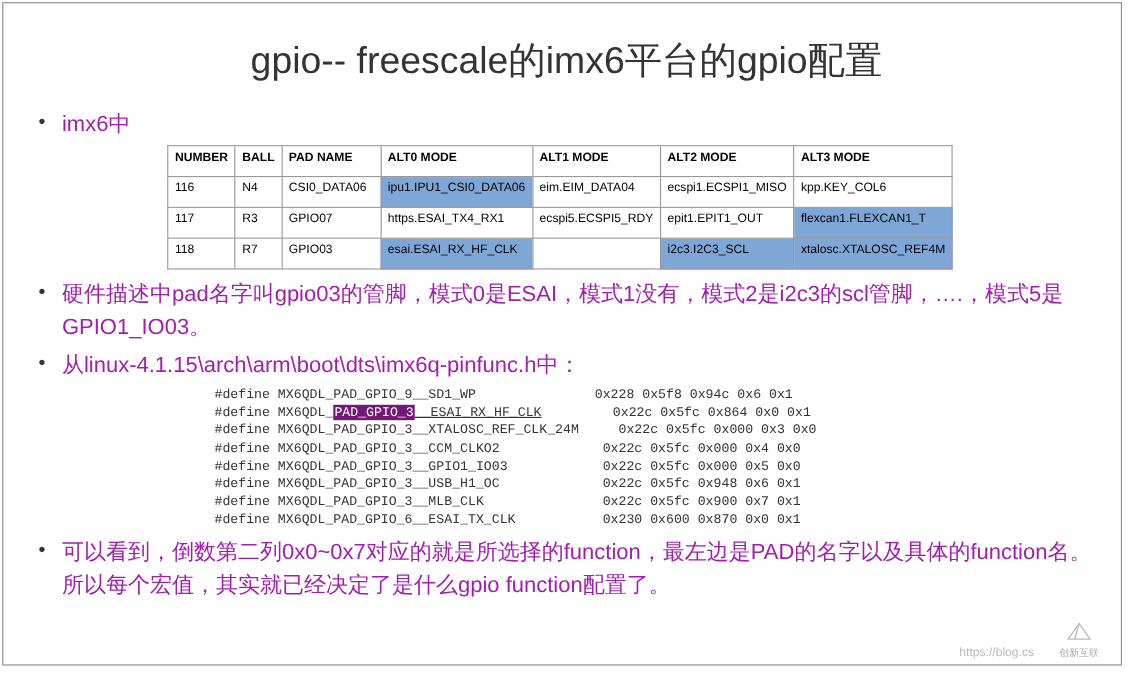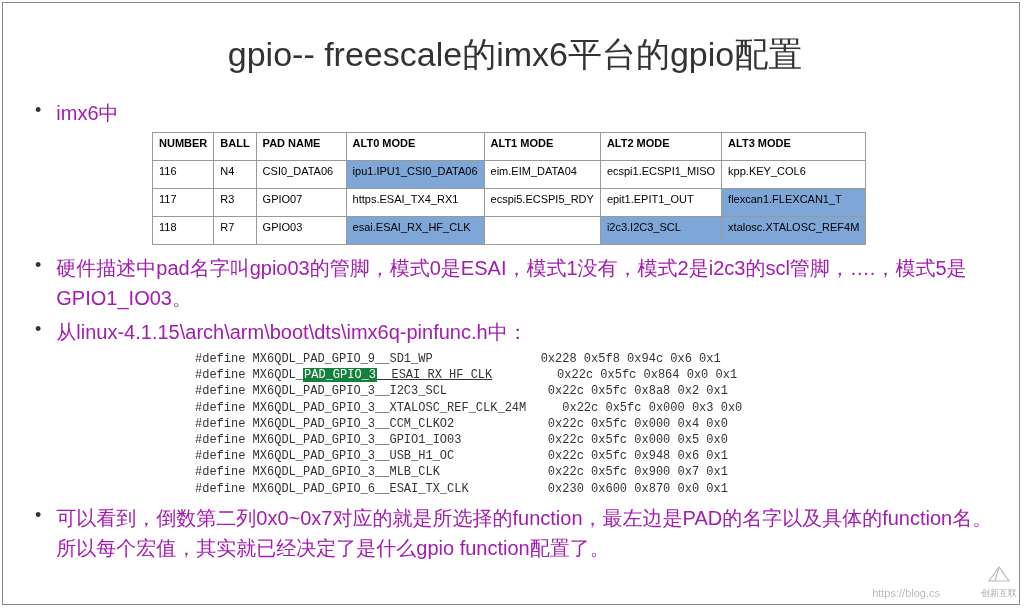--- a/index.html
+++ b/index.html
@@ -80,38 +80,38 @@
       font-size: 12px;
       color: #333;
       margin-left: 160px;
       margin-bottom: 6px;
       line-height: 1.35;
     }
     .code-line {
       white-space: pre;
     }
     .code-hl {
-      background: #15803d;
+      background: #701a75;
       color: white;
       padding: 0 1px;
     }
     .u-rule {
       text-decoration: underline;
     }
     .blog-link {
       position: absolute;
       bottom: 16px;
       right: 90px;
       font-size: 11px;
       color: #bbb;
     }
     .logo {
       position: absolute;
       bottom: 14px;
-      right: 0;
+      right: 18px;
       width: 62px;
       height: 40px;
       font-size: 9px;
       color: #aaa;
       display: flex;
       flex-direction: column;
       align-items: center;
       justify-content: center;
     }
     .logo svg { margin-bottom: 2px; }
@@ -177,21 +177,20 @@
   </div>
 
   <div class="bullet-item">
     <span class="bullet">•</span>
     <span class="bullet-text">从linux-4.1.15\arch\arm\boot\dts\imx6q-pinfunc.h中：</span>
   </div>
 
   <div class="code-block" id="code-block">
       <div class="code-line">#define MX6QDL_PAD_GPIO_9__SD1_WP               0x228 0x5f8 0x94c 0x6 0x1</div>
       <div class="code-line"><span>#define MX6QDL_</span><span class="code-hl">PAD_GPIO_3</span><span class="u-rule">__ESAI_RX_HF_CLK</span><span>         0x22c 0x5fc 0x864 0x0 0x1</span></div>
-      <div class="code-line">#define MX6QDL_PAD_GPIO_3__I2C3_SCL              0x22c 0x5fc 0x8a8 0x2 0x1</div>
       <div class="code-line">#define MX6QDL_PAD_GPIO_3__XTALOSC_REF_CLK_24M     0x22c 0x5fc 0x000 0x3 0x0</div>
       <div class="code-line">#define MX6QDL_PAD_GPIO_3__CCM_CLKO2             0x22c 0x5fc 0x000 0x4 0x0</div>
       <div class="code-line">#define MX6QDL_PAD_GPIO_3__GPIO1_IO03            0x22c 0x5fc 0x000 0x5 0x0</div>
       <div class="code-line">#define MX6QDL_PAD_GPIO_3__USB_H1_OC             0x22c 0x5fc 0x948 0x6 0x1</div>
       <div class="code-line">#define MX6QDL_PAD_GPIO_3__MLB_CLK               0x22c 0x5fc 0x900 0x7 0x1</div>
       <div class="code-line">#define MX6QDL_PAD_GPIO_6__ESAI_TX_CLK           0x230 0x600 0x870 0x0 0x1</div>
     </div>
 
   <div class="bullet-item">
     <span class="bullet">•</span>

